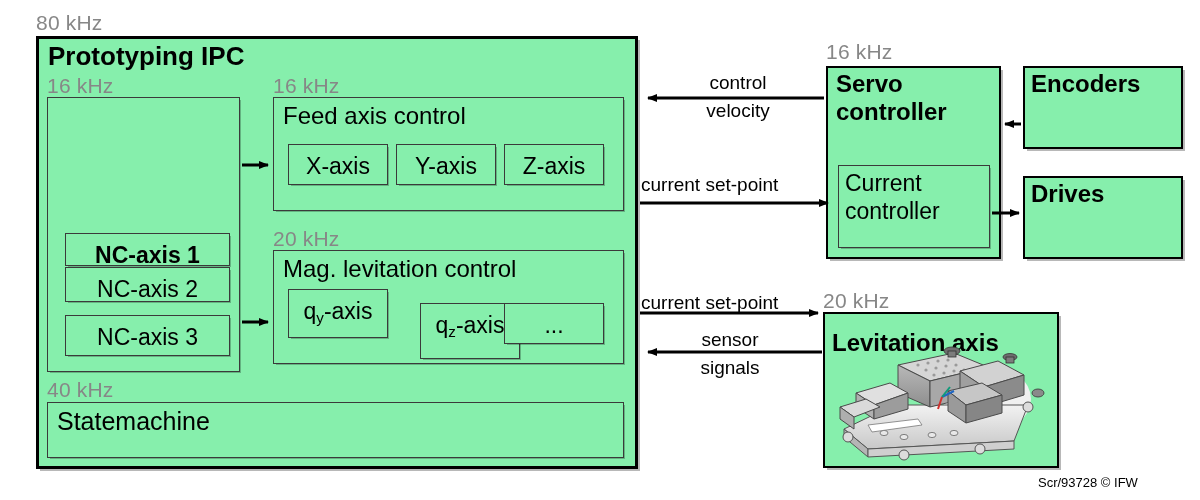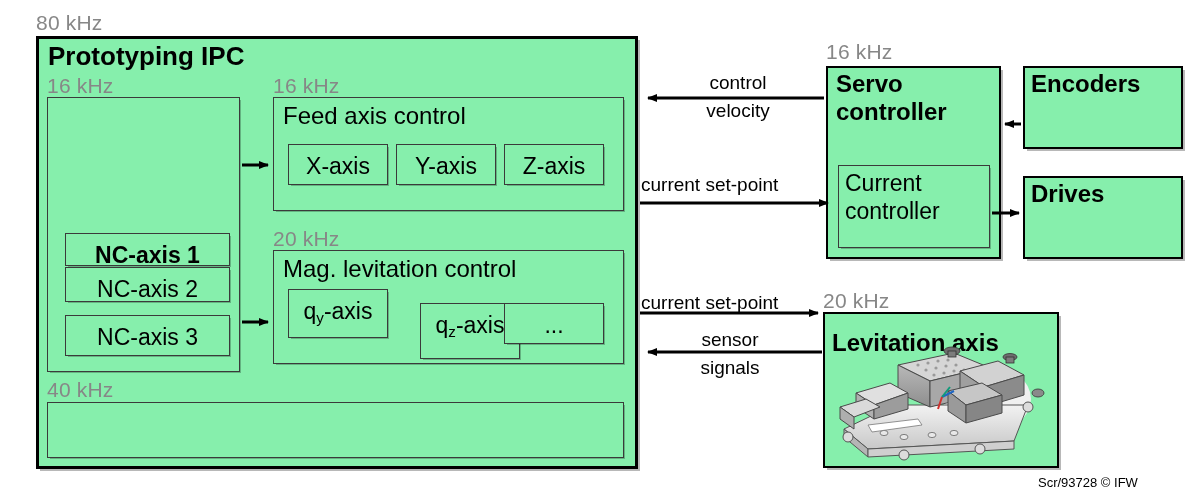--- a/index.html
+++ b/index.html
@@ -126,20 +126,21 @@
     <div class="cell-label" style="top:8px;">
       <span>q</span><sub>z</sub><span>-axis</span>
     </div>
   </div>
   <div class="box thin" style="left:504px;top:303px;width:100px;height:41px;">
     <div class="cell-label" style="top:8px;">...</div>
   </div>
 
   <div class="freq" style="left:47px;top:380px;">40 kHz</div>
   <div class="box thin" style="left:47px;top:402px;width:577px;height:56px;"></div>
+  <div class="title-reg" style="left:57px;top:407px;font-size:25px;line-height:29px;">Statemachine</div>
 
   <div class="freq" style="left:826px;top:42px;">16 kHz</div>
   <div class="box" style="left:826px;top:66px;width:175px;height:193px;"></div>
   <div class="title-bold" style="left:836px;top:70px;font-size:24px;line-height:28px;white-space:pre-line;">Servo
 controller</div>
 
   <div class="box thin" style="left:838px;top:165px;width:152px;height:83px;"></div>
   <div class="title-reg" style="left:845px;top:169px;font-size:23px;line-height:28px;">Current
 controller</div>
 

